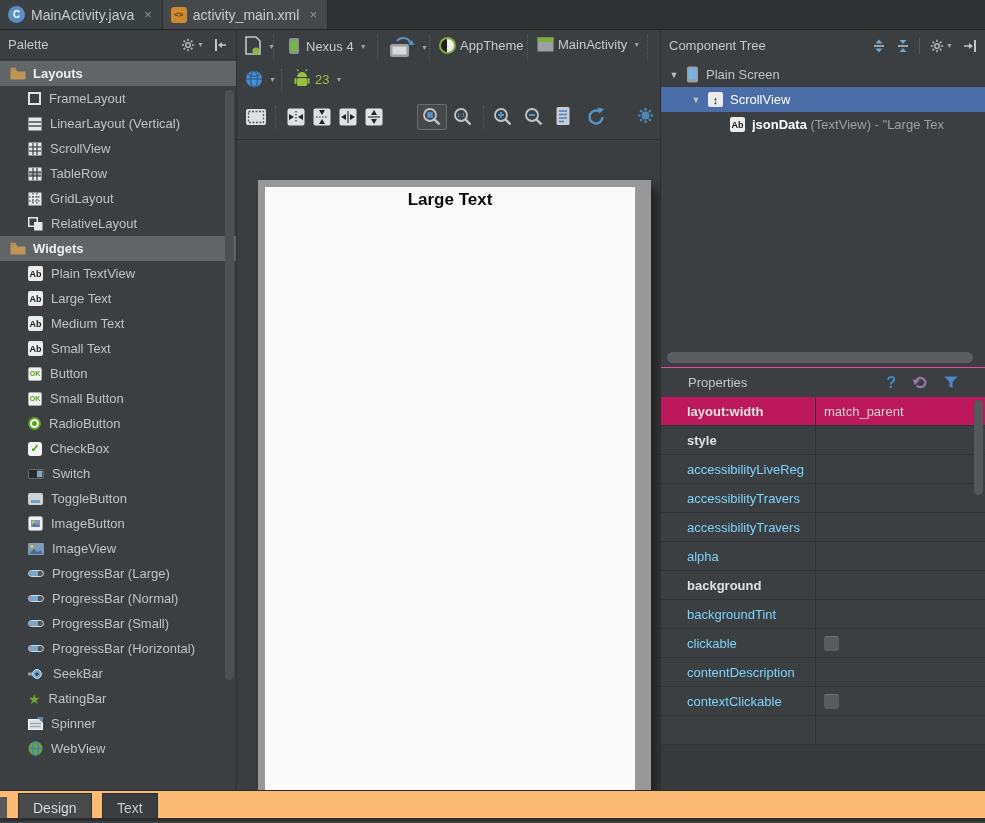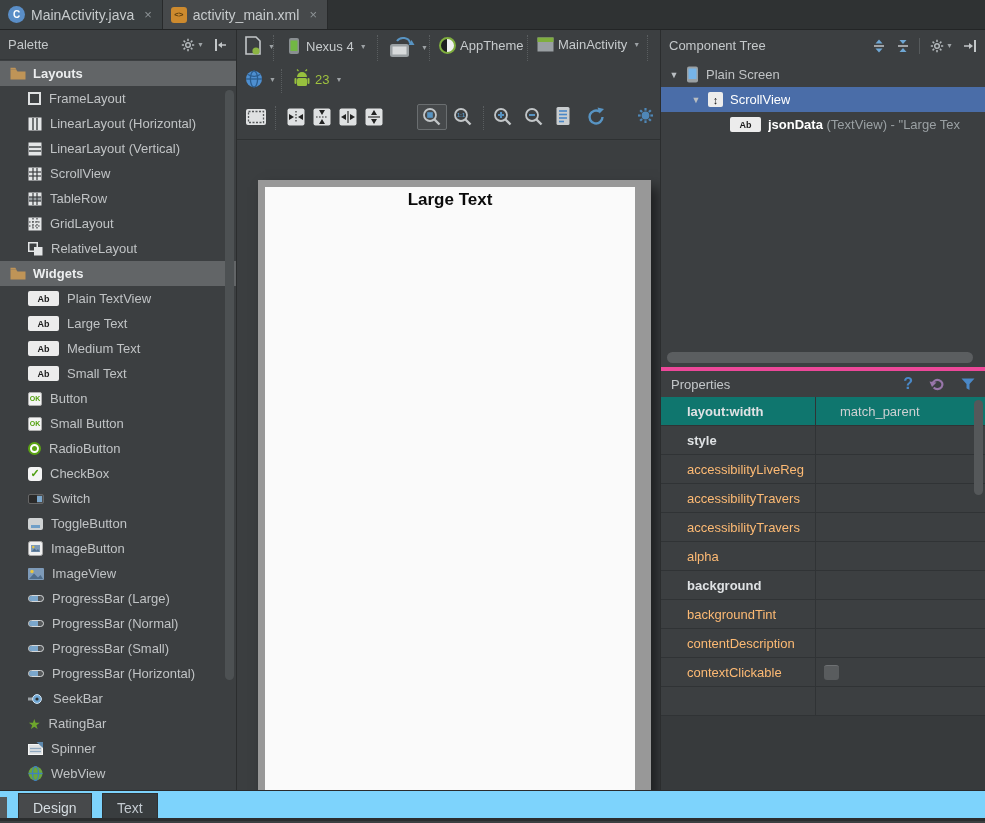--- a/index.html
+++ b/index.html
@@ -28,21 +28,21 @@
   .hdr-ic { display:inline-flex; align-items:center; margin-left:10px; }
   .dd-arrow { font-size:7px; color:#9da2a5; margin-left:2px; }
   #palette-list { position:absolute; left:0; top:31px; right:0; bottom:0; }
   .pal-section { height:25px; display:flex; align-items:center; gap:7px; padding-left:10px;
     background:#626567; color:#eceeef; font-weight:bold; }
   .pal-item { height:25px; display:flex; align-items:center; gap:8px; padding-left:28px; color:#c0c3c5; }
   .pal-scroll { position:absolute; right:2px; top:60px; width:9px; height:590px; border-radius:5px; background:#4d5153; }
 
   
   .pi { display:inline-flex; align-items:center; justify-content:center; flex:none; }
-  .pi-ab { width:31px; height:15px; background:#ececec; color:#1a1a1a; font-weight:bold; font-size:9px; border-radius:2px; }
+  .pi-ab { width:15px; height:15px; background:#ececec; color:#1a1a1a; font-weight:bold; font-size:9px; border-radius:2px; }
   .pi-ok { width:14px; height:14px; background:#f4f4f4; border:1px solid #b0b0b0; color:#53a10f; font-weight:bold; font-size:7px; border-radius:2px; }
   .pi-radio { width:13px; height:13px; border-radius:50%; border:2px solid #5ba313; background:#fdfdfd; position:relative; }
   .pi-radio::after { content:""; position:absolute; left:2px; top:2px; width:5px; height:5px; border-radius:50%; background:#5ba313; }
   .pi-check { width:14px; height:14px; background:#f4f4f4; border-radius:3px; color:#4f9f12; font-weight:bold; font-size:11px; }
   .pi-switch { width:16px; height:10px; border-radius:2px; background:linear-gradient(to right,#2a2a2a 55%,#4a4d4f 55%); position:relative; border:1px solid #666; }
   .pi-switch::after { content:""; position:absolute; right:1px; top:1px; width:5px; height:6px; background:#7ba7cc; }
   .pi-toggle { width:15px; height:12px; background:#cfd2d3; border-radius:2px; position:relative; }
   .pi-toggle::after { content:""; position:absolute; left:3px; bottom:2px; width:9px; height:2.5px; background:#6f9fc8; }
   .pi-frame { width:13px; height:13px; border:2px solid #dfe1e2; }
   .pi-progress { width:16px; height:7px; border:1px solid #d5d7d8; border-radius:4px; background:#55585a; position:relative; overflow:hidden; }
@@ -75,35 +75,35 @@
   .tree-row.selected { background:#4a6da8; color:#fff; }
   .tw-arrow { font-size:9px; color:#b9bec2; width:10px; text-align:center; flex:none; }
   .tree-label { white-space:nowrap; overflow:hidden; }
   .tree-bold { font-weight:bold; color:#ffffff; }
   .tree-dim { color:#9aa0a3; }
   .ic-scrollview { width:15px; height:15px; background:#ececec; border-radius:2px; color:#111; font-size:11px;
     font-weight:bold; display:inline-flex; align-items:center; justify-content:center; flex:none; }
   #ct-hscroll { position:absolute; left:6px; top:322px; width:306px; height:11px; border-radius:6px; background:#5b5e60; }
 
   #props-header { position:absolute; left:0; top:337px; width:100%; height:30px; display:flex; align-items:center;
-    padding:0 10px; border-top:4px solid #ec4899; }
+    padding:0 27px; border-top:1px solid #ec4899; }
   #props-header .title { flex:1; color:#c4c8ca; }
   .help-q { color:#4a88c7; font-weight:bold; font-size:16px; margin-left:14px; }
   #props-table { position:absolute; left:0; top:367px; width:100%; height:393px; overflow:hidden; background:#373a3c; }
   .prop-row { height:29px; display:flex; border-bottom:1px solid #303335; background:#3c3f41; }
-  .prop-row.selected { background:#0f766e;gap:16px; }
-  .prop-name { width:155px; flex:none; padding:0 2px 0 26px; display:flex; align-items:center; color:#fdba74;
+  .prop-row.selected { background:#be185d; }
+  .prop-name { width:155px; flex:none; padding:0 2px 0 26px; display:flex; align-items:center; color:#7dd3fc;
     white-space:nowrap; overflow:hidden; border-right:1px solid #303335; }
   .prop-name.bold { font-weight:bold; color:#dfe2e4; }
   .prop-value { flex:1; padding:0 8px; display:flex; align-items:center; color:#cdd0d2; white-space:nowrap; overflow:hidden; }
   .prop-check { width:15px; height:15px; border-radius:3px; background:#595c5e; border-top:1px solid #6e7173; }
   #props-vscroll { position:absolute; right:2px; top:370px; width:9px; height:95px; border-radius:5px; background:#55585a; }
 
   
-  #bottom-bar { position:absolute; left:0; top:790px; width:985px; height:31px; background:#7dd3fc;
+  #bottom-bar { position:absolute; left:0; top:790px; width:985px; height:31px; background:#fdba74;
     border-top:1px solid #292b2c; }
   #bottom-bar::after { content:""; position:absolute; left:0; bottom:0; width:100%; height:3px; background:#2b2d2e; }
   .btab { position:absolute; top:2px; height:28px; display:flex; align-items:center; padding:0 14px;
     color:#c3cad0; font-size:14px; background:#393d3f; border:1px solid #2e3132; border-bottom:none; }
   .btab.selected { background:#47494b; color:#d5dce1; }
   #bottom-notch { position:absolute; left:0; top:6px; width:7px; height:22px; background:#55595b; }
 
   svg { display:block; }
 </style>
 </head>
@@ -162,30 +162,20 @@
           <span>Layouts</span>
         </div>
         <div class="pal-item">
           <span class="pi pi-frame"></span>
           <span>FrameLayout</span>
         </div>
         <div class="pal-item">
           <span class="pi">
             <svg width="14" height="14" viewBox="0 0 14 14">
               <rect x="0.5" y="0.5" width="13" height="13" fill="#e4e6e7"></rect>
-              <line x1="5" y1="1" x2="5" y2="13" stroke="#3c3f41" stroke-width="1.4"></line>
-              <line x1="9" y1="1" x2="9" y2="13" stroke="#3c3f41" stroke-width="1.4"></line>
-            </svg>
-          </span>
-          <span>LinearLayout (Horizontal)</span>
-        </div>
-        <div class="pal-item">
-          <span class="pi">
-            <svg width="14" height="14" viewBox="0 0 14 14">
-              <rect x="0.5" y="0.5" width="13" height="13" fill="#e4e6e7"></rect>
               <line x1="1" y1="5" x2="13" y2="5" stroke="#3c3f41" stroke-width="1.4"></line>
               <line x1="1" y1="9" x2="13" y2="9" stroke="#3c3f41" stroke-width="1.4"></line>
             </svg>
           </span>
           <span>LinearLayout (Vertical)</span>
         </div>
         <div class="pal-item">
           <span class="pi">
             <svg width="14" height="14" viewBox="0 0 14 14">
               <rect x="0.5" y="0.5" width="13" height="13" fill="#e4e6e7"></rect>
@@ -660,20 +650,26 @@
         </div>
         <div class="prop-row">
           <div class="prop-name bold">background</div>
           <div class="prop-value"></div>
         </div>
         <div class="prop-row">
           <div class="prop-name">backgroundTint</div>
           <div class="prop-value"></div>
         </div>
         <div class="prop-row">
+          <div class="prop-name">clickable</div>
+          <div class="prop-value">
+            <span class="prop-check"></span>
+          </div>
+        </div>
+        <div class="prop-row">
           <div class="prop-name">contentDescription</div>
           <div class="prop-value"></div>
         </div>
         <div class="prop-row">
           <div class="prop-name">contextClickable</div>
           <div class="prop-value">
             <span class="prop-check"></span>
           </div>
         </div>
         <div class="prop-row">

